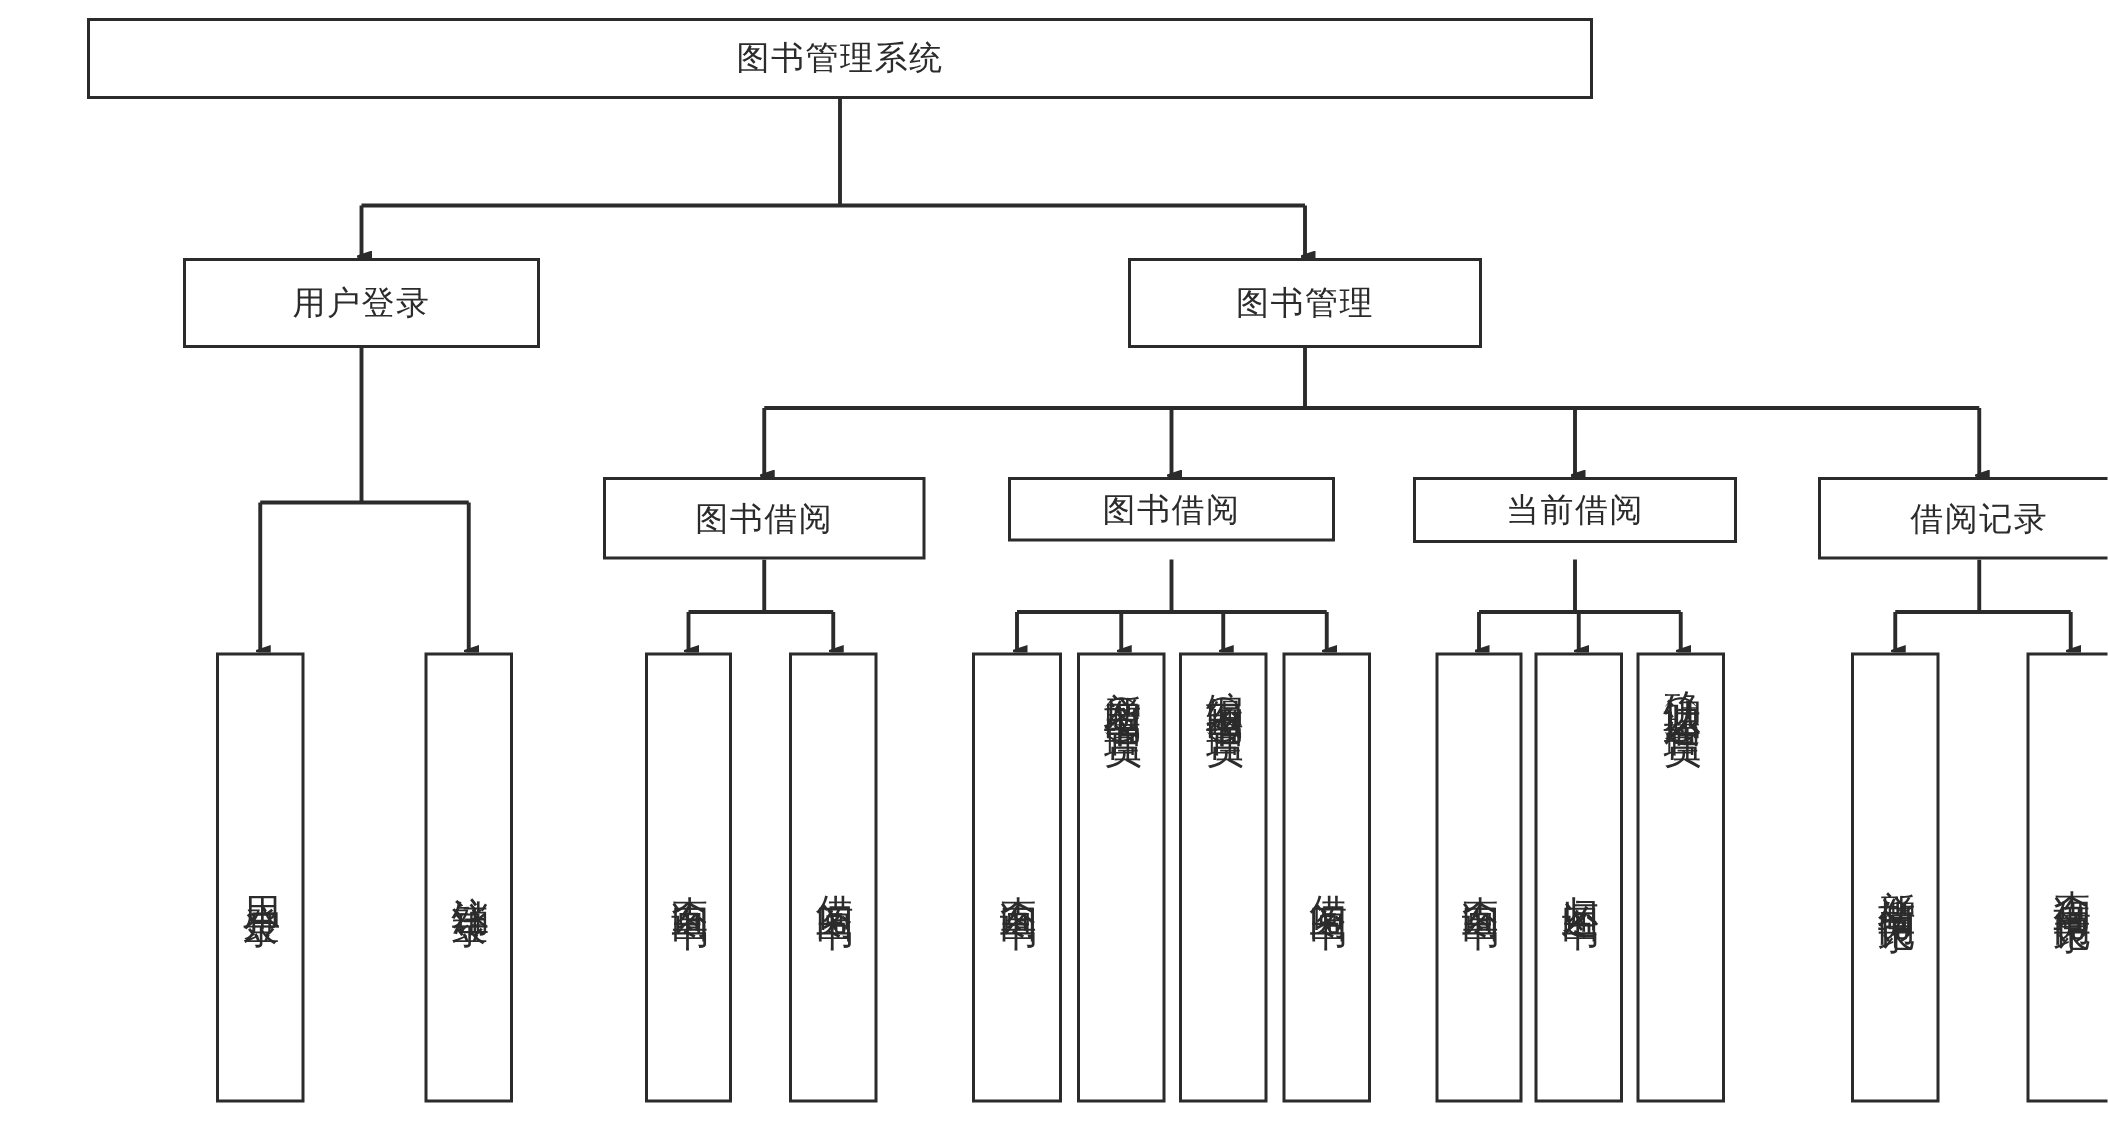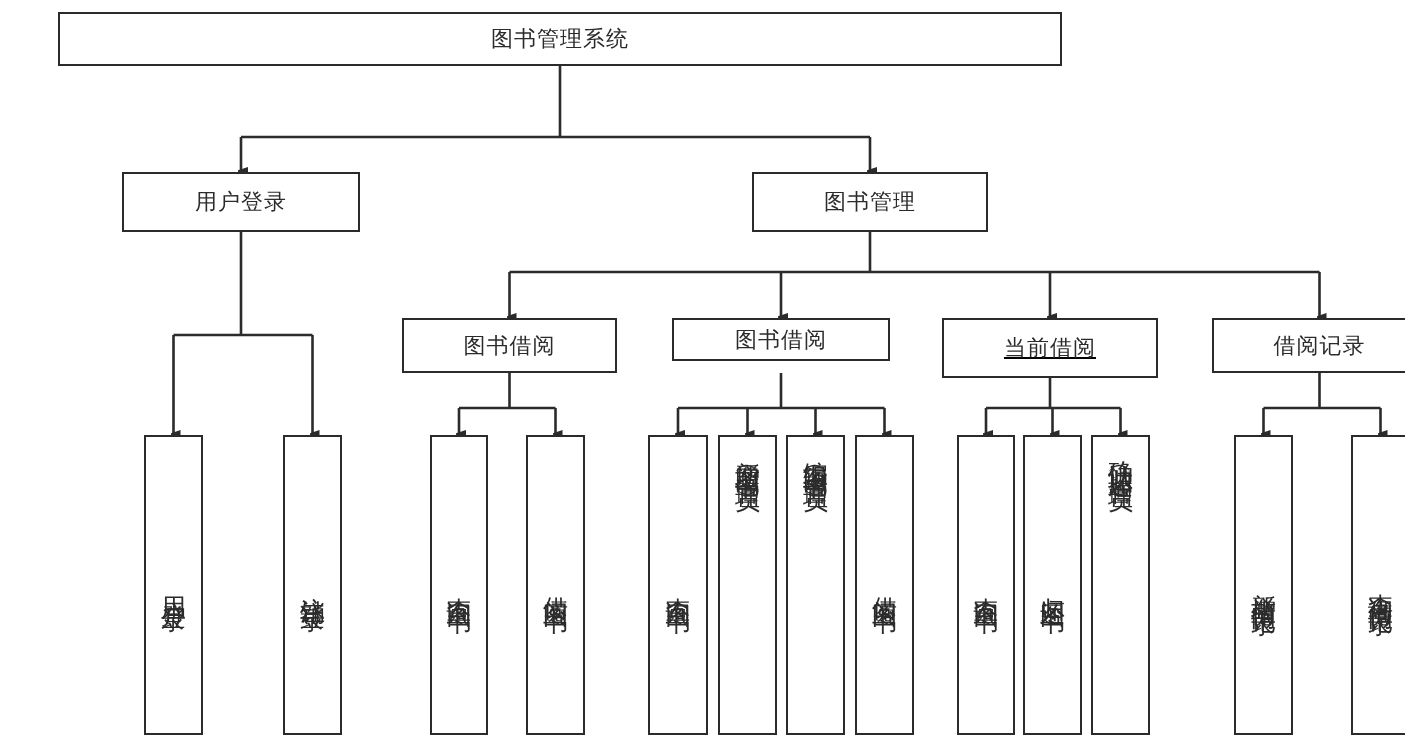--- a/index.html
+++ b/index.html
@@ -125,21 +125,21 @@
       </div>
       <div class="node" style="left: 712px; top: 172px; width: 236px; height: 60px; border-color: rgb(43, 43, 43); justify-content: center;">
         <span class="node-label" style="color: rgb(43, 43, 43);">图书管理</span>
       </div>
       <div class="node" style="left: 362px; top: 318px; width: 215px; height: 55px; border-color: rgb(43, 43, 43);">
         <span class="node-label" style="color: rgb(43, 43, 43);">图书借阅</span>
       </div>
       <div class="node" style="left: 632px; top: 318px; width: 218px; height: 43px; border-color: rgb(43, 43, 43);">
         <span class="node-label" style="color: rgb(43, 43, 43);">图书借阅</span>
       </div>
-      <div class="node" style="left: 902px; top: 318px; width: 216px; height: 60px; border-color: rgb(43, 43, 43); text-decoration: underline;">
+      <div class="node" style="left: 902px; top: 318px; width: 216px; height: 44px; border-color: rgb(43, 43, 43);">
         <span class="node-label" style="color: rgb(43, 43, 43);">当前借阅</span>
       </div>
       <div class="node" style="left: 1172px; top: 318px; width: 215px; height: 55px; border-color: rgb(43, 43, 43);">
         <span class="node-label" style="color: rgb(43, 43, 43);">借阅记录</span>
       </div>
       <div class="node leaf centered" style="left: 104px; top: 435px; width: 59px; height: 300px; border-color: rgb(43, 43, 43);">
         <span class="node-label" style="color: rgb(43, 43, 43);">用户登录</span>
       </div>
       <div class="node leaf centered" style="left: 243px; top: 435px; width: 59px; height: 300px; border-color: rgb(43, 43, 43);">
         <span class="node-label" style="color: rgb(43, 43, 43);">注销登录</span>

